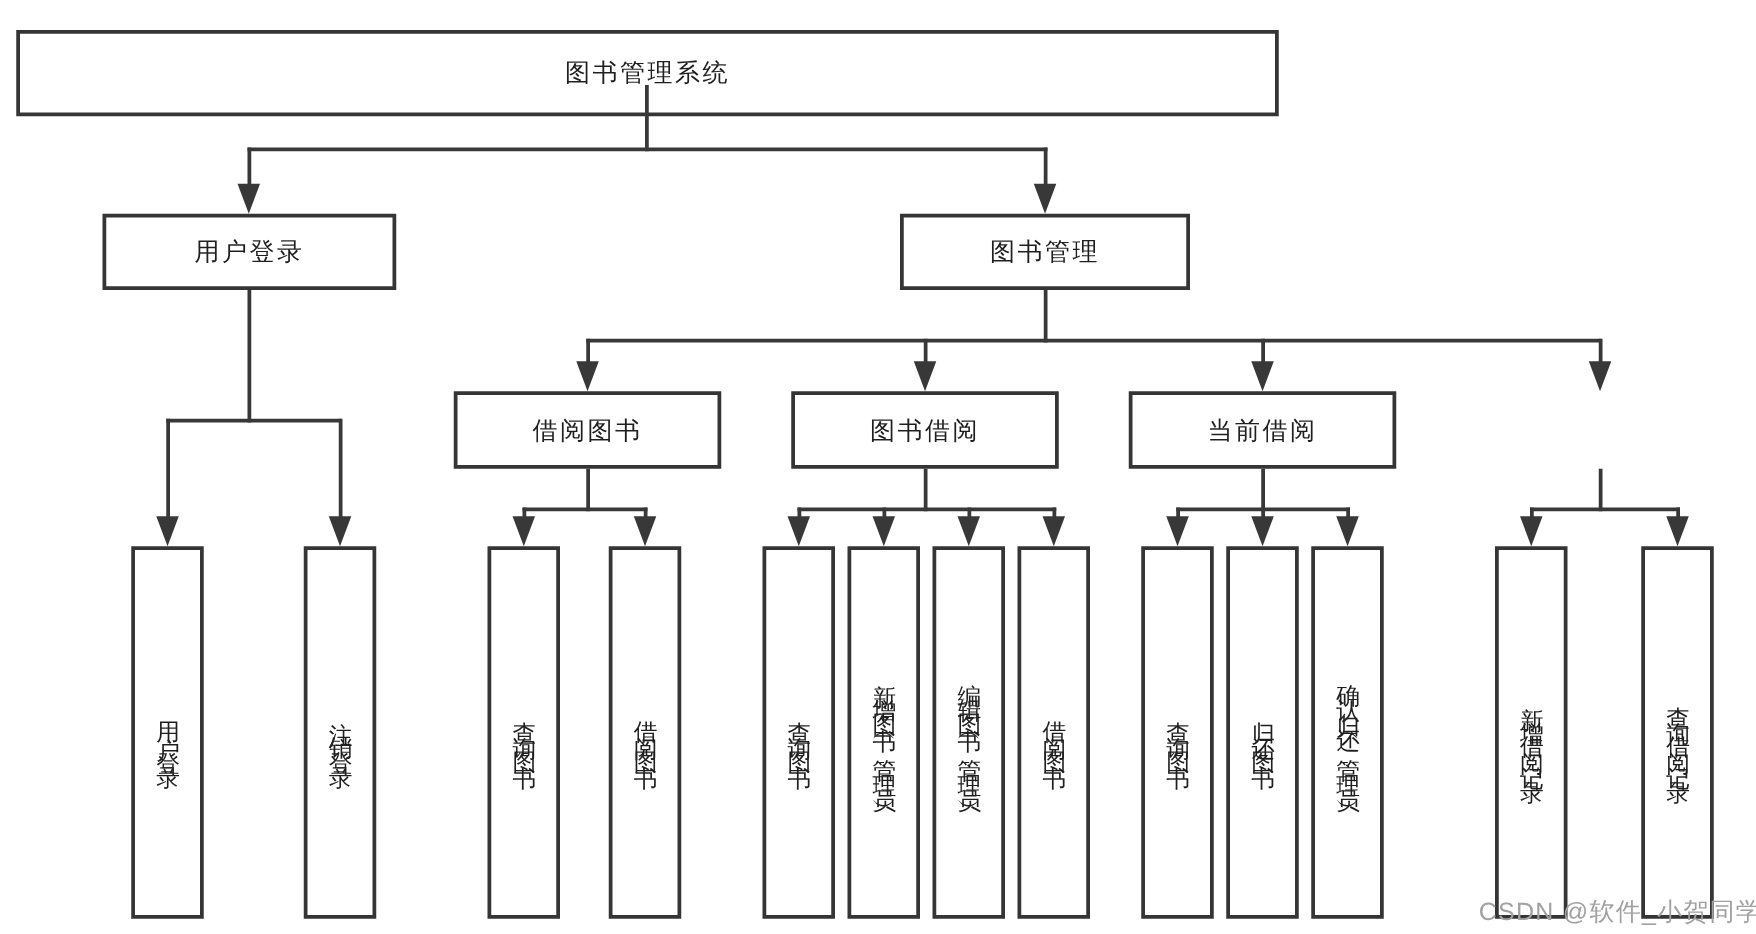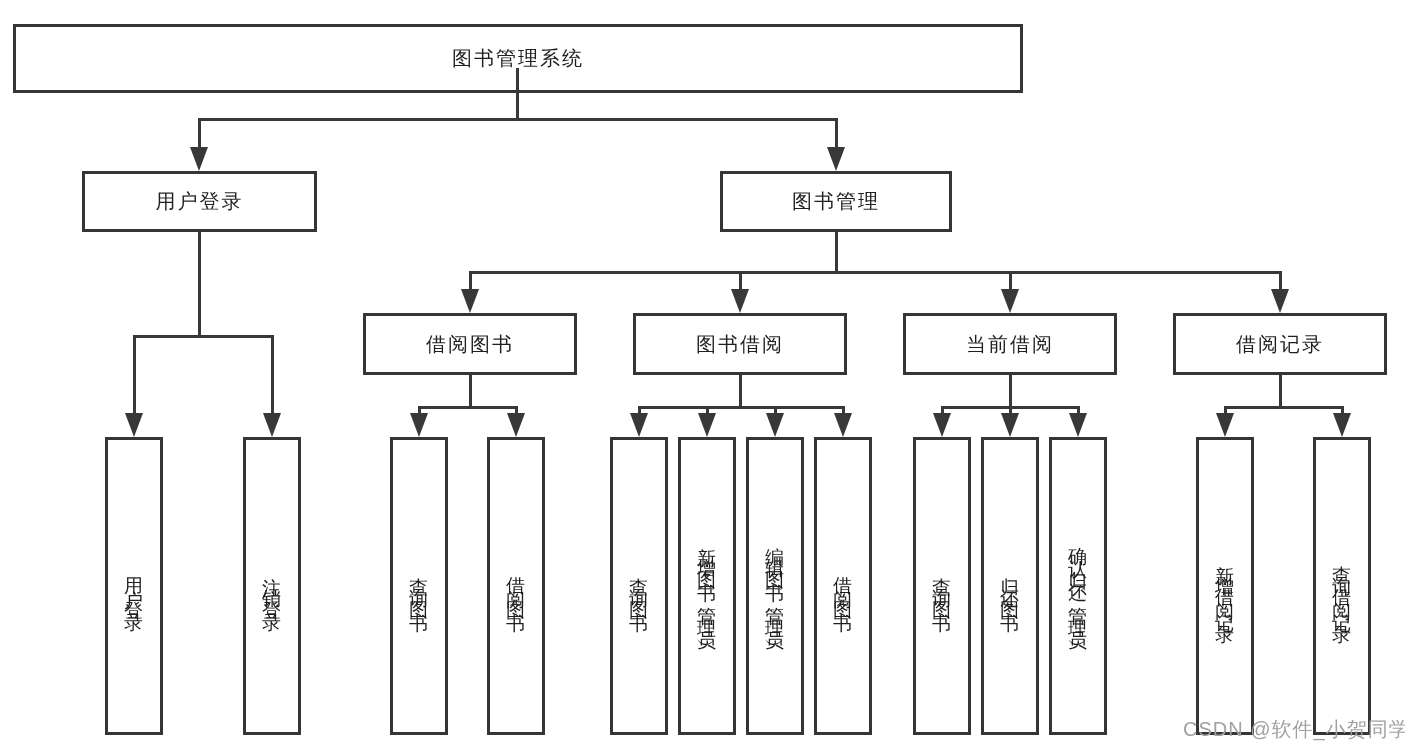--- a/index.html
+++ b/index.html
@@ -76,23 +76,20 @@
   </div>
 
   <div class="box" style="left:363px; top:313px; width:214px; height:62px;">
     <span class="hlabel">借阅图书</span>
   </div>
   <div class="box" style="left:903px; top:313px; width:214px; height:62px;">
     <span class="hlabel">当前借阅</span>
   </div>
   <div class="box" style="left:633px; top:313px; width:214px; height:62px;">
     <span class="hlabel">图书借阅</span>
-  </div>
-  <div class="box" style="left:1173px; top:313px; width:214px; height:62px;">
-    <span class="hlabel">借阅记录</span>
   </div>
 
   <div class="box leaf" style="left:105px;">
     <span class="vtext">用户登录</span>
   </div>
   <div class="box leaf" style="left:243px;">
     <span class="vtext">注销登录</span>
   </div>
 
   <div class="box leaf" style="left:390px;">

